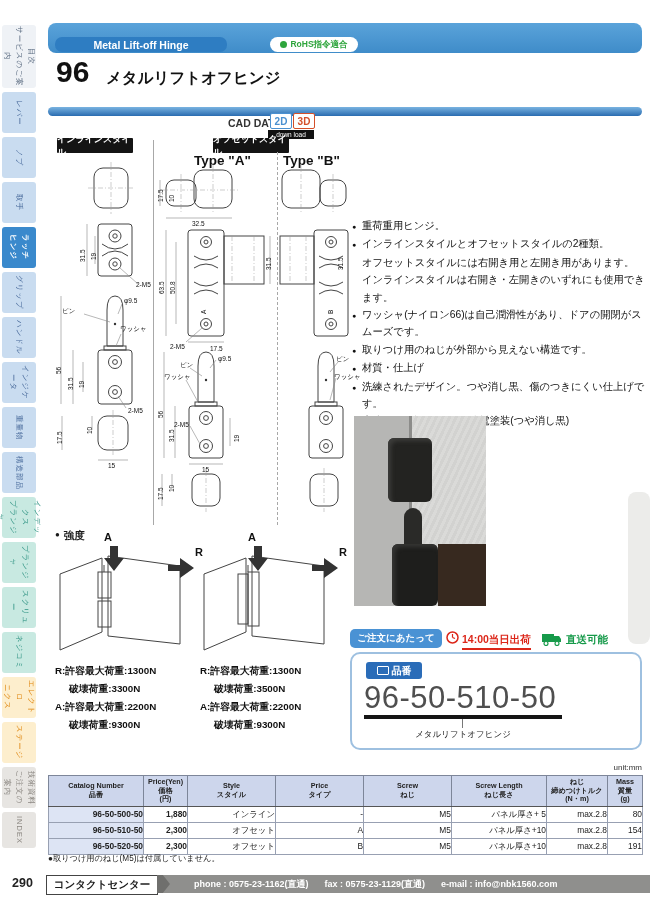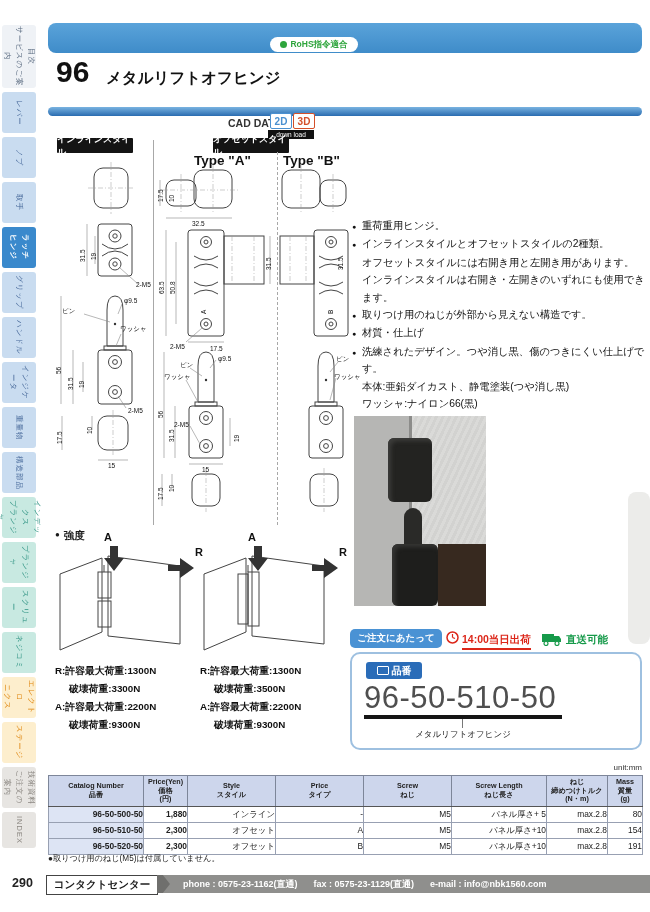--- a/index.html
+++ b/index.html
@@ -95,21 +95,21 @@
   table.spec td.c1{background:#dde4f4;font-weight:bold;}
   table.spec td.price{font-weight:bold;}
   .tnote{position:absolute;left:48px;top:853px;display:flex;font-size:8.2px;color:#222;}
   
   .pagenum{position:absolute;left:12px;top:876px;font-size:12.5px;font-weight:bold;color:#222;}
   .contact{position:absolute;left:46px;top:875px;width:110px;height:18px;background:#fff;border:1.2px solid #444;
            font-size:10.5px;font-weight:bold;display:flex;align-items:center;justify-content:center;}
   .carrow{position:absolute;left:157px;top:875px;width:13px;height:18px;background:#6f6f6d;
           clip-path:polygon(0 0,45% 0,100% 50%,45% 100%,0 100%);}
   .gbar{position:absolute;left:157px;top:875px;width:493px;height:18px;background:#8f8f8d;
-        display:flex;align-items:center;gap:16px;padding-left:26px;box-sizing:border-box;}
+        display:flex;align-items:center;gap:16px;padding-left:37px;box-sizing:border-box;}
   .gbar span{font-size:9px;font-weight:bold;color:#fff;white-space:nowrap;}
 </style>
 </head>
 <body>
 
 <div id="page">
 
   <div class="stab g-top" style="top:25px;height:63px">
     <div class="vtext">
         <span>目次</span>
@@ -200,20 +200,21 @@
         <span>ご注文の案内</span>
       </div>
     </div>
   <div class="stab g-gray" style="top:812px;height:36px">
     <div class="vtext">
         <span>INDEX</span>
       </div>
     </div>
 
   <div class="topbar">
+    <div class="prodlabel">Metal Lift-off Hinge</div>
     <div class="rohs">
       <span class="dot"></span>
       <span class="txt">RoHS指令適合</span>
     </div>
   </div>
   <div class="bignum">96</div>
   <div class="jtitle">メタルリフトオフヒンジ</div>
   <div class="rule"></div>
 
   <div class="cadlabel">CAD DATA</div>
@@ -396,20 +397,24 @@
     <div class="feat">
         <span class="b"></span>
         <span class="t">オフセットスタイルには右開き用と左開き用があります。</span>
       </div>
     <div class="feat">
         <span class="b"></span>
         <span class="t">インラインスタイルは右開き・左開きのいずれにも使用できます。</span>
       </div>
     <div class="feat">
         <span class="b">●</span>
+        <span class="t">ワッシャ(ナイロン66)は自己潤滑性があり、ドアの開閉がスムーズです。</span>
+      </div>
+    <div class="feat">
+        <span class="b">●</span>
         <span class="t">取りつけ用のねじが外部から見えない構造です。</span>
       </div>
     <div class="feat">
         <span class="b">●</span>
         <span class="t">材質・仕上げ</span>
       </div>
     <div class="feat">
         <span class="b">●</span>
         <span class="t">洗練されたデザイン。つや消し黒、傷のつきにくい仕上げです。</span>
       </div>

